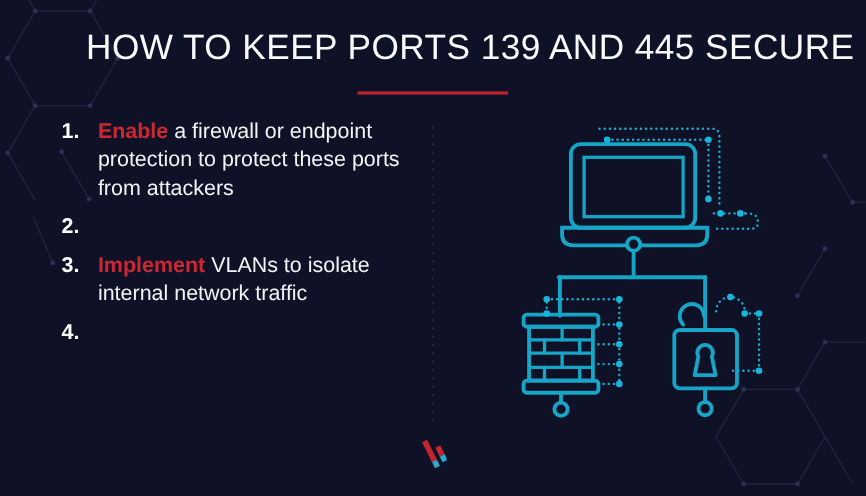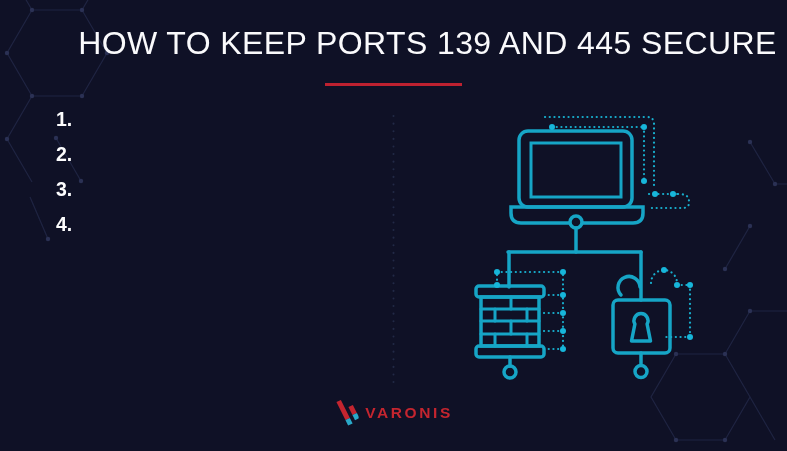--- a/index.html
+++ b/index.html
@@ -146,35 +146,36 @@
       <circle cx="690" cy="337" r="3"></circle>
   </g>
 </svg>
 
 <div class="title">HOW TO KEEP PORTS 139 AND 445 SECURE</div>
 <div class="title-underline"></div>
 
 <div class="steps">
   <div class="step">
     <span class="step-num">1.</span>
+    <span class="step-text"><span class="kw">Enable</span><span> a firewall or endpoint protection to protect these ports from attackers</span></span>
   </div>
   <div class="step">
     <span class="step-num">2.</span>
   </div>
   <div class="step">
     <span class="step-num">3.</span>
+    <span class="step-text"><span class="kw">Implement</span><span> VLANs to isolate internal network traffic</span></span>
   </div>
   <div class="step">
     <span class="step-num">4.</span>
   </div>
 </div>
 
 <div class="logo">
   <svg width="24" height="27" viewBox="0 0 24 27">
     <g stroke-width="5" fill="none" stroke-linecap="butt">
       <path d="M4,2 L13,20" stroke="#C4252F"></path>
       <path d="M13,20 L15.7,25.5" stroke="#2AA9C9"></path>
       <path d="M16,7 L20,15" stroke="#C4252F"></path>
       <path d="M20,15 L22.6,20.2" stroke="#2AA9C9"></path>
     </g>
   </svg>
-  <span class="wordmark">VARONIS</span>
 </div>
 
 </body></html>

